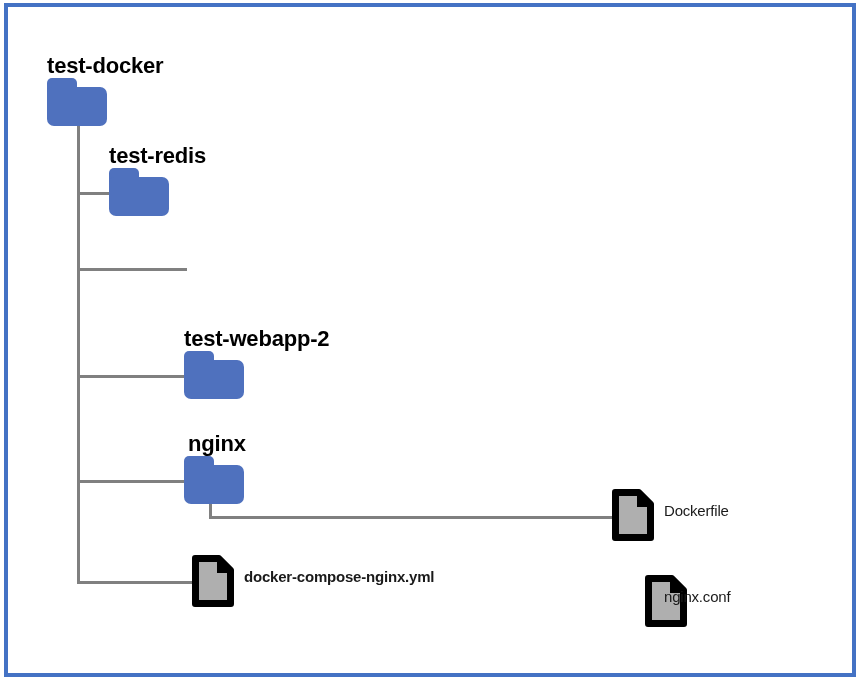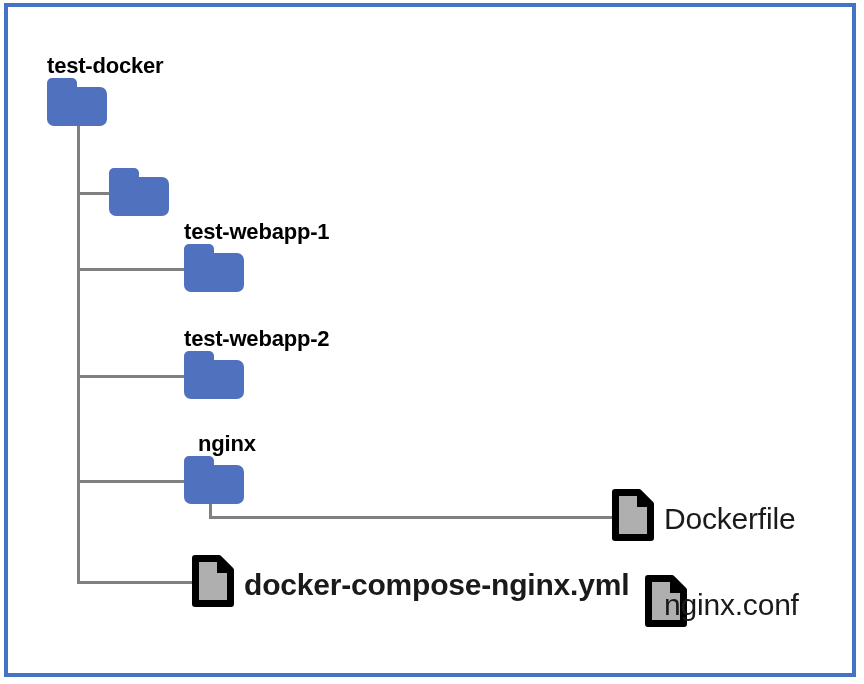--- a/index.html
+++ b/index.html
@@ -84,21 +84,21 @@
     position: absolute;
     white-space: nowrap;
     font-size: 22px;
     font-weight: bold;
     color: #000000;
     letter-spacing: -0.2px;
   }
   .file-label {
     position: absolute;
     white-space: nowrap;
-    font-size: 30px;
+    font-size: 15px;
     font-weight: normal;
     color: #1a1a1a;
     letter-spacing: -0.2px;
   }
 </style>
 </head>
 <body>
 
 <div id="diagram-frame"></div>
 
@@ -121,44 +121,38 @@
 
   <div class="node" style="left:47px; top:53px;">
     <div class="folder-label" style="left:0px; top:0px;">test-docker</div>
     <div class="folder" style="margin-top:25px;">
       <div class="tab"></div>
       <div class="body"></div>
     </div>
   </div>
 
   <div class="node" style="left:109px; top:143px;">
+    <div class="folder-label" style="left:0px; top:0px;">test-redis</div>
     <div class="folder" style="margin-top:25px;">
       <div class="tab"></div>
       <div class="body"></div>
     </div>
   </div>
 
-  <div class="node" style="left:184px; top:219px;">
-    <div class="folder-label" style="left:0px; top:0px;">test-webapp-1</div>
-    <div class="folder" style="margin-top:25px;">
-      <div class="tab"></div>
-      <div class="body"></div>
-    </div>
-  </div>
 
   <div class="node" style="left:184px; top:326px;text-align:center;">
     <div class="folder-label" style="left:0px; top:0px;">test-webapp-2</div>
     <div class="folder" style="margin-top:25px;">
       <div class="tab"></div>
       <div class="body"></div>
     </div>
   </div>
 
   <div class="node" style="left:184px; top:431px;">
-    <div class="folder-label" style="left:14px; top:0px;text-align:center;">nginx</div>
+    <div class="folder-label" style="left:4px; top:0px;text-align:center;">nginx</div>
     <div class="folder" style="margin-top:25px;">
       <div class="tab"></div>
       <div class="body"></div>
     </div>
   </div>
 
   <div class="node" style="left:612px; top:489px;">
     <div class="file">
       <svg width="42" height="52" viewBox="0 0 42 52">
         <path d="M3 3 L27 3 L39 15 L39 49 L3 49 Z" fill="#000000" stroke="#000000" stroke-width="6" stroke-linejoin="round"></path>

